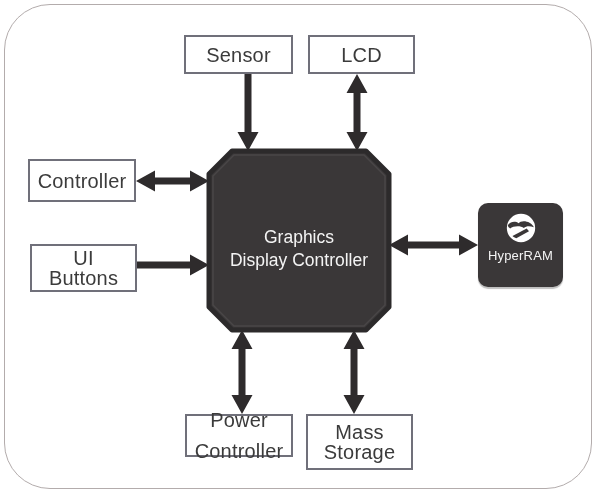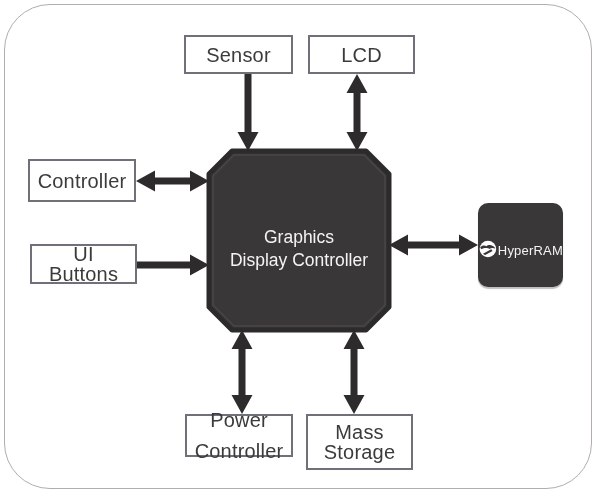--- a/index.html
+++ b/index.html
@@ -63,21 +63,21 @@
   }
   .hyperram {
     position: absolute;
     left: 478px; top: 203px;
     width: 85px; height: 84px;
     z-index: 3;
     background: #3a3738;
     border-radius: 10px;
     box-shadow: 0 2px 1px rgba(0,0,0,0.25);
     display: flex;
-    flex-direction: row;
+    flex-direction: column;
     align-items: center;
     justify-content: flex-start;
     padding-top: 8px;
     box-sizing: border-box;
   }
   .hyperram-label {
     color: #f4f4f4;
     font-size: 13px;
     margin-top: 3px;
     letter-spacing: 0.2px;
@@ -116,21 +116,21 @@
   </div>
 
   <div class="node white-box" style="left:308px; top:35px; width:107px; height:39px;">
     <span>LCD</span>
   </div>
 
   <div class="node white-box" style="left:28px; top:159px; width:108px; height:43px;">
     <span>Controller</span>
   </div>
 
-  <div class="node white-box" style="left:30px; top:244px; width:107px; height:40px;">
+  <div class="node white-box" style="left:30px; top:244px; width:107px; height:48px;">
     <span>UI</span>
     <span>Buttons</span>
   </div>
 
   <div class="node white-box" style="left:185px; top:414px; width:108px; height:43px;gap:11px;">
     <span>Power</span>
     <span>Controller</span>
   </div>
 
   <div class="node white-box" style="left:306px; top:414px; width:107px; height:56px;">

